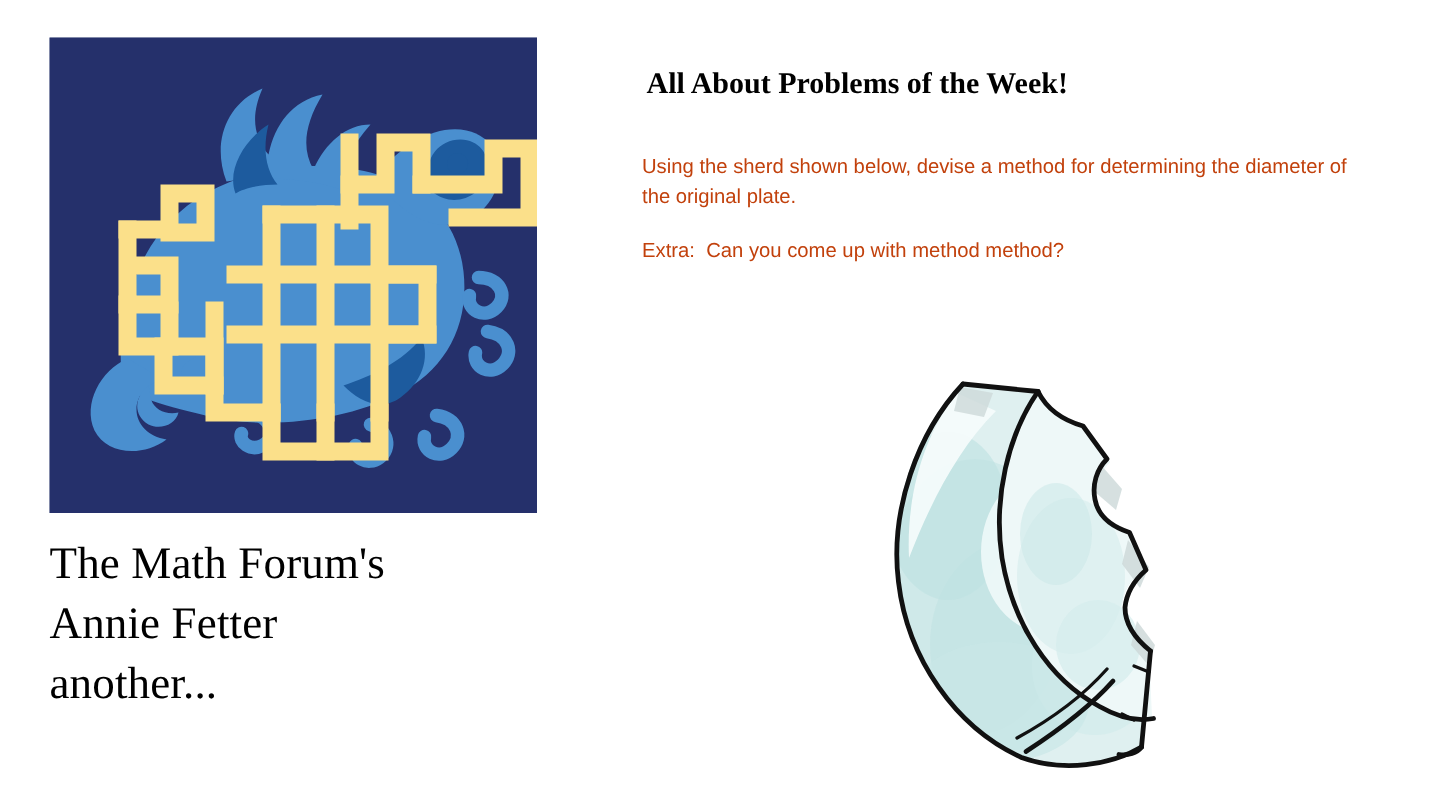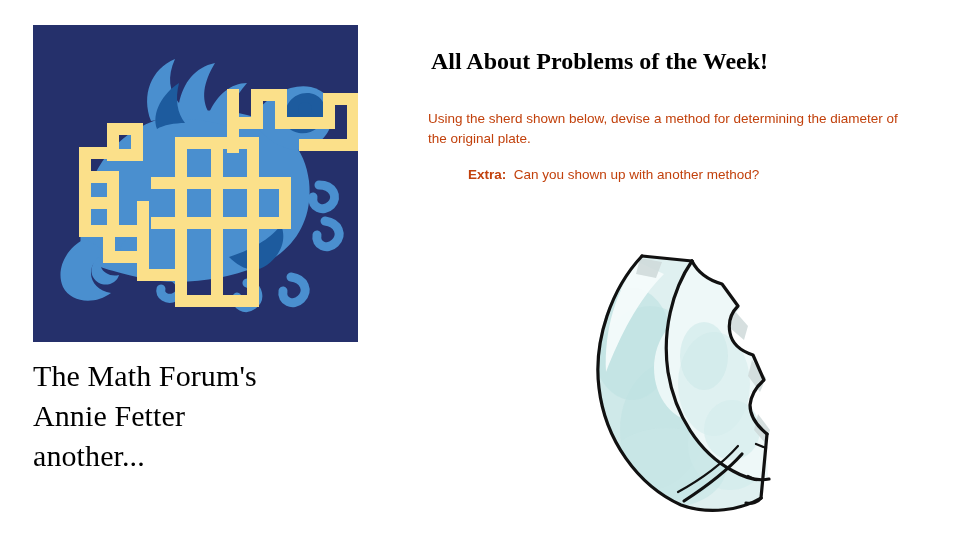--- a/index.html
+++ b/index.html
@@ -46,42 +46,41 @@
   
   #right-column {
     position: absolute;
     left: 428px;
     top: 30px;
     width: 500px;
   }
 
   #deck-title {
     font-family: "Liberation Serif", "DejaVu Serif", serif;
-    font-size: 24px;
+    font-size: 20px;
     line-height: 1.30;
     color: #000000;
     width: 400px;
     margin-left: 3px;
   }
 
   #body-block {
     margin-top: 32px;
     font-family: "Liberation Sans", sans-serif;
     font-size: 13.5px;
     line-height: 1.46;
     color: #c2410c;
     width: 470px;
   }
   #prompt-text { margin: 0; }
   #extra-line {
     margin: 16px 0 0 0;
   }
   #extra-label {
-    font-weight: bold;
-    margin-left: 40px;
+    font-weight: normal;
   }
   #extra-question { }
 
   
   #sherd-figure {
     position: absolute;
     left: 580px;
     top: 248px;
     width: 220px;
     height: 265px;
@@ -196,21 +195,21 @@
   </div>
 
 </div>
 
 <div id="right-column">
 
   <h1 id="deck-title">All About Problems of the Week!</h1>
 
   <div id="body-block">
     <p id="prompt-text">Using the sherd shown below, devise a method for determining the diameter of the original plate.</p>
-    <p id="extra-line"><span id="extra-label">Extra:</span>&nbsp; <span id="extra-question">Can you shown up with another method?</span></p>
+    <p id="extra-line"><span id="extra-label">Extra:</span>&nbsp; <span id="extra-question">Can you come up with method method?</span></p>
   </div>
 
 </div>
 
 <div id="sherd-figure">
   <svg width="220" height="265" viewBox="0 0 220 265">
     <defs>
       <clipPath id="sherdClip">
         <path d="M60 8
                  C 30 40, 12 92, 18 140

